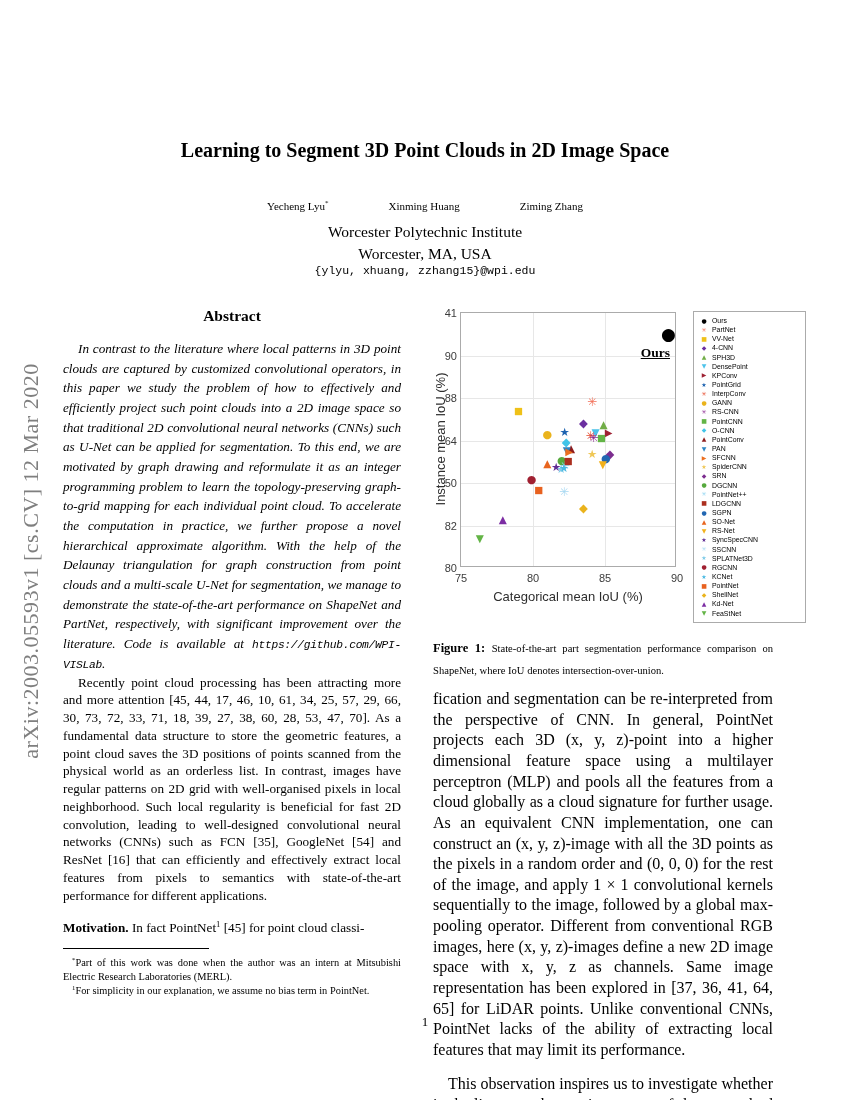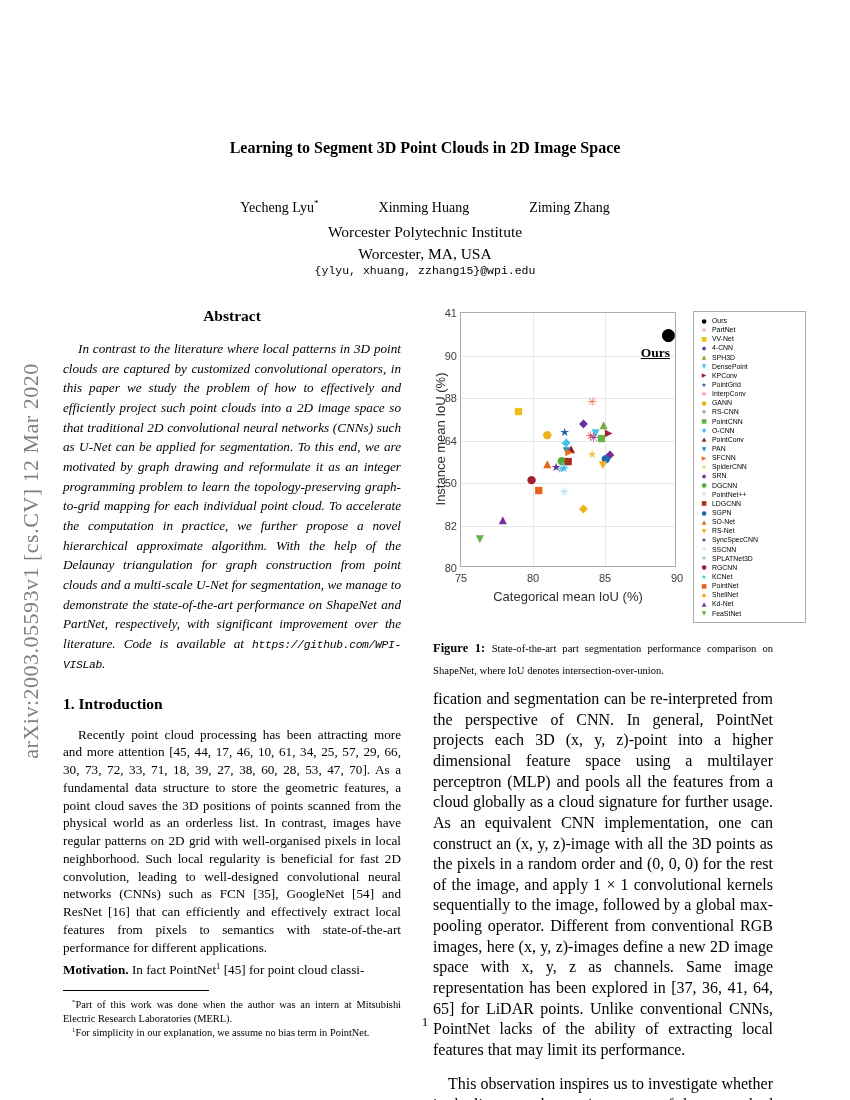--- a/index.html
+++ b/index.html
@@ -7,39 +7,39 @@
   body { width:850px; height:1100px; font-family:"Liberation Serif", serif; color:#000; position:relative; overflow:hidden; }
   .page { position:relative; width:850px; height:1100px; background:#fff; }
 
   
   .arxiv-strip { position:absolute; left:-246px; top:545px; width:560px; height:32px;
     transform:rotate(-90deg); text-align:center; color:#7f7f7f; font-size:22px;
     font-family:"Liberation Serif", serif; letter-spacing:0.5px; white-space:nowrap; }
 
   
   .title { position:absolute; top:139px; left:0; width:100%; text-align:center;
-    font-size:16px; font-weight:bold; }
+    font-size:20px; font-weight:bold; }
   .authors { position:absolute; top:200px; left:0; width:100%; display:flex;
-    justify-content:center; gap:60px; font-size:14px; }
+    justify-content:center; gap:60px; font-size:11px; }
   .affil1 { position:absolute; top:223px; left:0; width:100%; text-align:center; font-size:15.5px; }
   .affil2 { position:absolute; top:245px; left:0; width:100%; text-align:center; font-size:15.5px; }
   .email { position:absolute; top:264px; left:0; width:100%; text-align:center;
     font-family:"Liberation Mono","DejaVu Sans Mono",monospace; font-size:11.5px; }
 
   
   .col-left  { position:absolute; left:63px;  top:307px; width:338px; }
   .col-right { position:absolute; left:433px; top:305px; width:340px; }
 
   .abstract-title { text-align:center; font-weight:bold; font-size:15.5px; margin-bottom:14px; }
   .abstract-text { font-style:italic; font-size:13.2px; line-height:1.49; text-align:justify; text-indent:15px; }
   .abstract-text .code-link { font-family:"Liberation Mono","DejaVu Sans Mono",monospace; font-size:11.3px; letter-spacing:-0.3px; }
   .section-heading { font-size:15.5px; font-weight:bold; margin-top:21px; margin-bottom:13px; }
   .body-par { font-size:13.2px; line-height:1.345; text-align:justify; text-indent:15px; }
   .par-noindent { text-indent:0; }
-  .motivation { margin-top:5px; }
+  .motivation { margin-top:15px; }
   .bold { font-weight:bold; }
   sup { font-size:65%; vertical-align:super; line-height:0; }
 
   .footnote-block { margin-top:11px; }
   .footnote-rule { width:146px; border-top:1px solid #000; margin-bottom:7px; }
   .footnote { font-size:10.4px; line-height:1.32; text-indent:9px; text-align:justify; }
 
   
   .figure { position:relative; width:378px; height:324px; }
   .plot { position:absolute; left:27px; top:7px; width:216px; height:255px;
@@ -92,21 +92,20 @@
     <span><span>Ziming Zhang</span><sup></sup></span>
   </div>
   <div class="affil1">Worcester Polytechnic Institute</div>
   <div class="affil2">Worcester, MA, USA</div>
   <div class="email">{ylyu, xhuang, zzhang15}@wpi.edu</div>
 
   <div class="col-left">
     <div class="abstract-title">Abstract</div>
     <p class="abstract-text"><span>In contrast to the literature where local patterns in 3D point clouds are captured by customized convolutional operators, in this paper we study the problem of how to effectively and efficiently project such point clouds into a 2D image space so that traditional 2D convolutional neural networks (CNNs) such as U-Net can be applied for segmentation. To this end, we are motivated by graph drawing and reformulate it as an integer programming problem to learn the topology-preserving graph-to-grid mapping for each individual point cloud. To accelerate the computation in practice, we further propose a novel hierarchical approximate algorithm. With the help of the Delaunay triangulation for graph construction from point clouds and a multi-scale U-Net for segmentation, we manage to demonstrate the state-of-the-art performance on ShapeNet and PartNet, respectively, with significant improvement over the literature. Code is available at </span><a class="code-link">https://github.com/WPI-VISLab</a><span>.</span></p>
 
-    <div class="section-heading">1. Introduction</div>
     <p class="body-par">Recently point cloud processing has been attracting more and more attention [45, 44, 17, 46, 10, 61, 34, 25, 57, 29, 66, 30, 73, 72, 33, 71, 18, 39, 27, 38, 60, 28, 53, 47, 70]. As a fundamental data structure to store the geometric features, a point cloud saves the 3D positions of points scanned from the physical world as an orderless list. In contrast, images have regular patterns on 2D grid with well-organised pixels in local neighborhood. Such local regularity is beneficial for fast 2D convolution, leading to well-designed convolutional neural networks (CNNs) such as FCN [35], GoogleNet [54] and ResNet [16] that can efficiently and effectively extract local features from pixels to semantics with state-of-the-art performance for different applications.</p>
     <p class="body-par par-noindent motivation"><span class="bold">Motivation.</span><span> In fact PointNet</span><sup>1</sup><span> [45] for point cloud classi-</span></p>
 
     <div class="footnote-block">
       <div class="footnote-rule"></div>
       <p class="footnote"><sup>*</sup><span>Part of this work was done when the author was an intern at Mitsubishi Electric Research Laboratories (MERL).</span></p>
       <p class="footnote"><sup>1</sup><span>For simplicity in our explanation, we assume no bias term in PointNet.</span></p>
     </div>
   </div>
 

